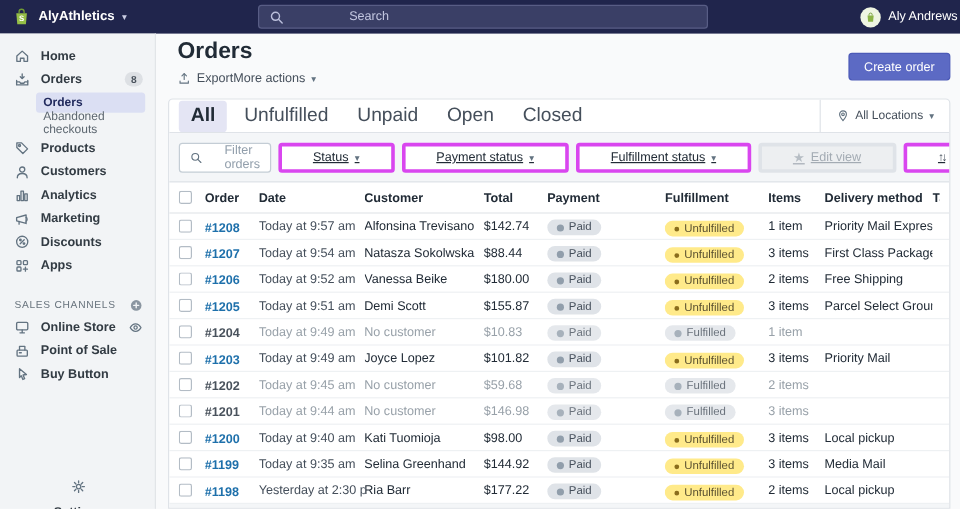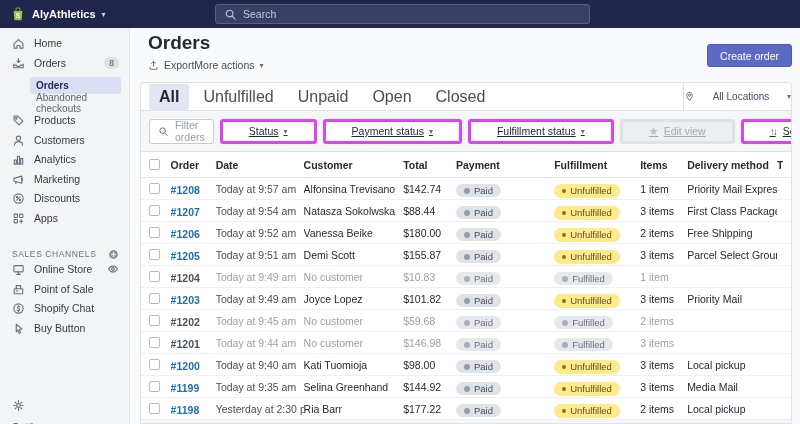--- a/index.html
+++ b/index.html
@@ -8,31 +8,31 @@
 
   
   .topbar { position:absolute; left:0; top:0; width:800px; height:28px;
     background:var(--topbar_bg,#20254c); display:flex; align-items:center; white-space:nowrap; }
   .store { display:flex; align-items:center; gap:6px; margin-left:10px; cursor:pointer; }
   .store-name { color:#fff; font-size:11px; font-weight:bold; }
   .store-caret { color:#c9cce2; font-size:8px; }
   .top-search { position:absolute; left:215px; top:4px; width:375px; height:20px;
     background:#3a3f66; border:1px solid #585d85; border-radius:3px;
     display:flex; align-items:center; gap:6px; padding:0 8px; }
-  .top-search-text { color:#c3c7e0; font-size:10.5px; }
+  .top-search-text { color:#c3c7e0; font-size:10.5px;margin-left:48px; }
   .top-user { position:absolute; right:0; top:0; height:28px; display:flex; align-items:center; gap:6px; padding-right:2px; }
   .avatar { width:17px; height:17px; border-radius:50%; background:var(--avatar_bg,#eef5e2);
     display:flex; align-items:center; justify-content:center; }
   .top-user-name { color:#fff; font-size:10.5px; }
 
   
   .sidebar { position:absolute; left:0; top:28px; width:130px; height:396px;
     background:#f2f4f6; border-right:1px solid #e2e5e8; padding-top:9px; }
-  .side-item { display:flex; align-items:flex-start; gap:9px; height:19.5px; padding:0 10px 0 12px;
-    font-size:10.5px; color:#323b43; cursor:pointer; }
+  .side-item { display:flex; align-items:center; gap:9px; height:19.5px; padding:0 10px 0 12px;
+    font-size:10.5px; color:#323b43; cursor:pointer;font-weight:bold; }
   .side-item .grow { flex:1; }
   .side-badge { background:#dde0e4; color:#49525c; font-size:8.5px; border-radius:8px;
     padding:1px 5px; }
   .sub-list { margin:1px 0 3px 0; }
   .sub-item { display:flex; align-items:center; height:16.5px; margin:1px 8px 1px 30px;
     padding:0 6px; font-size:10px; color:#5d6770; border-radius:3px; cursor:pointer; }
   .sub-item.active { background:var(--sidebar_active_bg,#dbdff3); color:#222b5e; font-weight:bold; }
   .side-header { display:flex; align-items:center; height:18px; padding:0 10px 0 12px;
     margin-top:14px; font-size:8.5px; letter-spacing:.6px; color:#68737d; }
   .side-header .grow { flex:1; }
@@ -50,26 +50,26 @@
     color:#fff; font-size:10.5px; display:flex; align-items:center; cursor:pointer; }
 
   
   .card { position:absolute; left:10px; top:54px; width:652px; height:342px;
     background:#fff; border:1px solid #dfe3e8; border-radius:4px 4px 0 0; overflow:hidden; }
   .tabs-row { height:28px; display:flex; align-items:stretch; border-bottom:1px solid #dfe3e8; }
   .tabs { flex:1; display:flex; align-items:center; gap:4px; padding:0 8px; }
   .tab { font-size:16px; color:#454f5b; padding:4px 10px; border-radius:3px; cursor:pointer; }
   .tab.active { background:#e4e5f4; color:#212b36; font-weight:bold; }
   .loc-box { width:108px; border-left:1px solid #dfe3e8; display:flex; align-items:center;
-    justify-content:space-between; gap:5px; font-size:10px; color:#454f5b; cursor:pointer; }
+    justify-content:center; gap:5px; font-size:10px; color:#454f5b; cursor:pointer; }
 
   .filter-row { height:41px; background:#f4f6f8; border-bottom:1px solid #dfe3e8;
     display:flex; align-items:center; gap:6px; padding:0 8px; }
   .filter-input { flex:1; height:25px; background:#fff; border:1px solid #c4cdd5; border-radius:3px;
-    display:flex; align-items:center; gap:6px; padding:0 8px;justify-content:flex-end; }
+    display:flex; align-items:center; gap:18px; padding:0 8px;justify-content:flex-end; }
   .filter-input span { color:#919eab; font-size:10.5px; }
   .f-btn { height:25px; background:#fff; border:3px solid #d946ef; border-radius:3px;
     display:flex; align-items:center; gap:5px; padding:0 26px; font-size:10.5px; color:#212b36;
     cursor:pointer; white-space:nowrap;text-decoration:underline; }
   .f-btn.disabled { background:#edeff1; border-color:#dfe3e8; color:#a3abb3; cursor:default; }
   .f-btn .star { color:#b6bdc4; font-size:11px; }
   .sort-arrows { font-size:10px; letter-spacing:-2px; color:#454f5b; margin-right:2px; }
 
   
   .thead { height:26px; display:flex; align-items:center; padding:0 8px;
@@ -112,20 +112,29 @@
     <span class="store-name">AlyAthletics</span>
     <span class="store-caret">▾</span>
   </div>
   <div class="top-search">
     <svg class="wline icon13" viewBox="0 0 14 14">
       <circle cx="6" cy="6" r="3.6"></circle>
         <path d="M8.7 8.7 L12 12"></path>
     </svg>
     <span class="top-search-text">Search</span>
   </div>
+  <div class="top-user">
+    <span class="avatar">
+      <svg width="9" height="9" viewBox="0 0 14 14">
+        <path d="M3 4.5 H11 L10.2 12.5 H3.8 Z" fill="#8bb447"></path>
+        <path d="M5 4.5 V3.4 a2 2 0 0 1 4 0 V4.5" stroke="#6f9a33" stroke-width="1.2" fill="none"></path>
+      </svg>
+    </span>
+    <span class="top-user-name">Aly Andrews</span>
+  </div>
 </div>
 
 <div class="sidebar">
 
   <div class="side-item">
     <svg class="line icon13" viewBox="0 0 14 14">
       <path d="M2.2 7.2 L7 2.8 L11.8 7.2 V12 H8.6 V9.2 H5.4 V12 H2.2 Z"></path>
     </svg>
     <span class="grow">Home</span>
   </div>
@@ -226,28 +235,20 @@
 
   <div class="side-item">
     <svg class="line icon13" viewBox="0 0 14 14">
       <rect x="2.4" y="6.2" width="9.2" height="5.4" rx="0.8"></rect>
         <path d="M4.6 6.2 V2.8 H9.4 V6.2"></path>
         <path d="M4.5 8.6 H6.2"></path>
     </svg>
     <span class="grow">Point of Sale</span>
   </div>
 
-  <div class="side-item">
-    <svg class="line icon13" viewBox="0 0 14 14">
-      <circle cx="7" cy="7" r="5"></circle>
-      <path d="M8.3 5.2 C7.7 4.5 5.9 4.7 5.9 5.9 C5.9 7.1 8.1 6.9 8.1 8.1 C8.1 9.3 6.3 9.5 5.7 8.8"></path>
-      <path d="M7 3.8 V4.7 M7 9.3 V10.2"></path>
-    </svg>
-    <span class="grow">Shopify Chat</span>
-  </div>
 
   <div class="side-item">
     <svg class="line icon13" viewBox="0 0 14 14">
       <path d="M4.6 2.4 L10.8 7.6 L7.8 8.1 L9.2 11.4 L7.6 12.1 L6.2 8.8 L4.6 10.4 Z"></path>
     </svg>
     <span class="grow">Buy Button</span>
   </div>
 
   <div class="side-item settings-item">
     <svg class="line icon13" viewBox="0 0 14 14">

